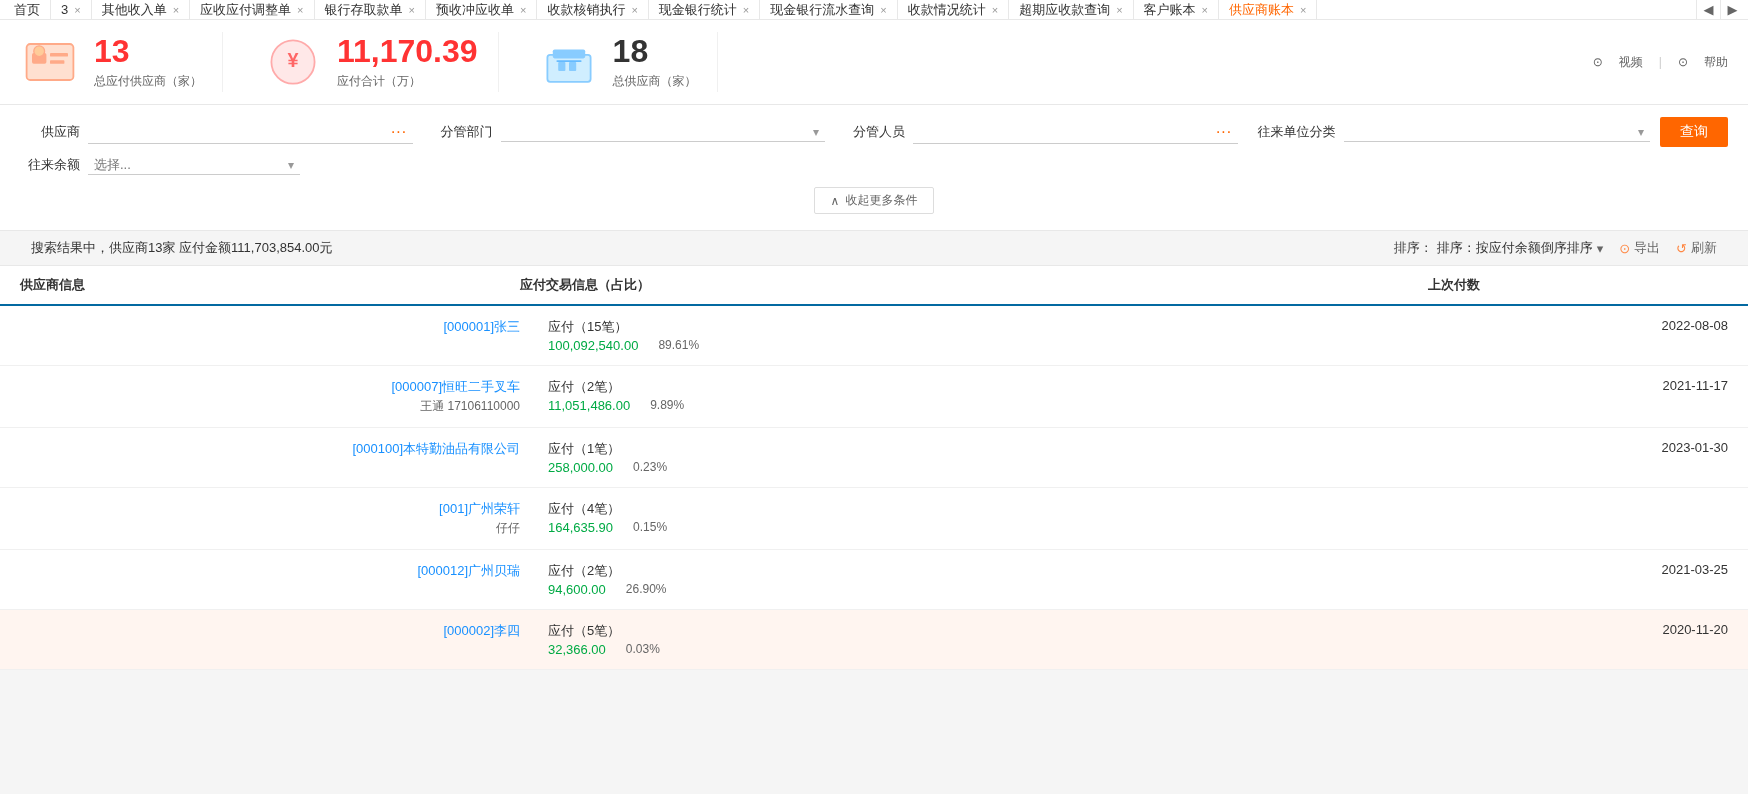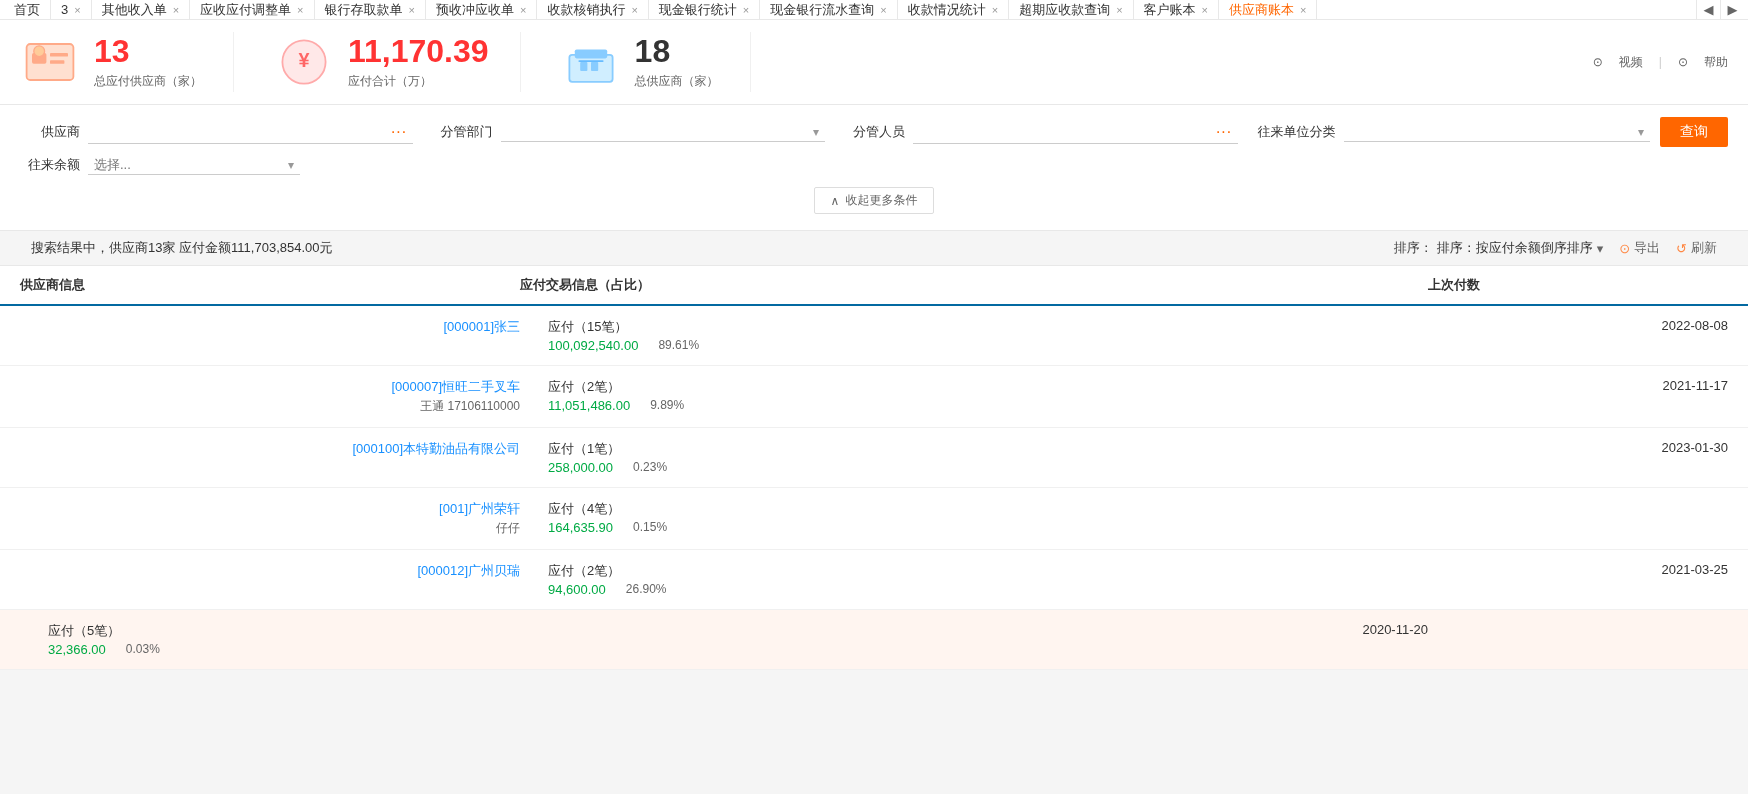--- a/index.html
+++ b/index.html
@@ -19,21 +19,21 @@
     .nav-tab .close-btn { margin-left: 6px; color: #999; font-size: 11px; cursor: pointer; }
     .nav-arrows { display: flex; margin-left: auto; }
     .nav-arrow { width: 24px; height: 36px; display: flex; align-items: center; justify-content: center; cursor: pointer; border-left: 1px solid #e8e8e8; color: #666; }
 
     
     .stats-bar {
       display: flex; background: #fff; border-bottom: 1px solid #e8e8e8;
       padding: 12px 20px; align-items: center; gap: 0;
     }
     .stat-item {
-      display: flex; align-items: center; gap: 14px; padding-right: 31px; border-right: 1px solid #f0f0f0;
+      display: flex; align-items: center; gap: 14px; padding-right: 20px; border-right: 1px solid #f0f0f0;
       margin-right: 40px;
     }
     .stat-item:last-child { border-right: none; }
     .stat-icon { width: 60px; height: 60px; display: flex; align-items: center; justify-content: center; }
     .stat-icon svg { width: 54px; height: 54px; }
     .stat-info { display: flex; flex-direction: column; }
     .stat-number { font-size: 32px; font-weight: bold; color: #ff3333; line-height: 1.1; }
     .stat-label { font-size: 12px; color: #666; margin-top: 4px; }
     .stat-number-dark { font-size: 32px; font-weight: bold; color: #333; line-height: 1.1; }
     .top-right-links { margin-left: auto; display: flex; gap: 16px; font-size: 12px; color: #666; align-items: center; }
@@ -383,20 +383,24 @@
         <a class="amount-green">94,600.00</a>
         <span class="percent">26.90%</span>
       </div>
     </div>
     <div>
       <span class="date-val">2021-03-25</span>
     </div>
   </div>
       <div class="table-row highlighted">
     <div>
+      <a class="supplier-link">[000002]李四</a>
+      
+    </div>
+    <div>
       <div class="tx-row">
         <span class="tx-count">应付（5笔）</span>
       </div>
       <div class="tx-row">
         <a class="amount-green">32,366.00</a>
         <span class="percent">0.03%</span>
       </div>
     </div>
     <div>
       <span class="date-val">2020-11-20</span>

